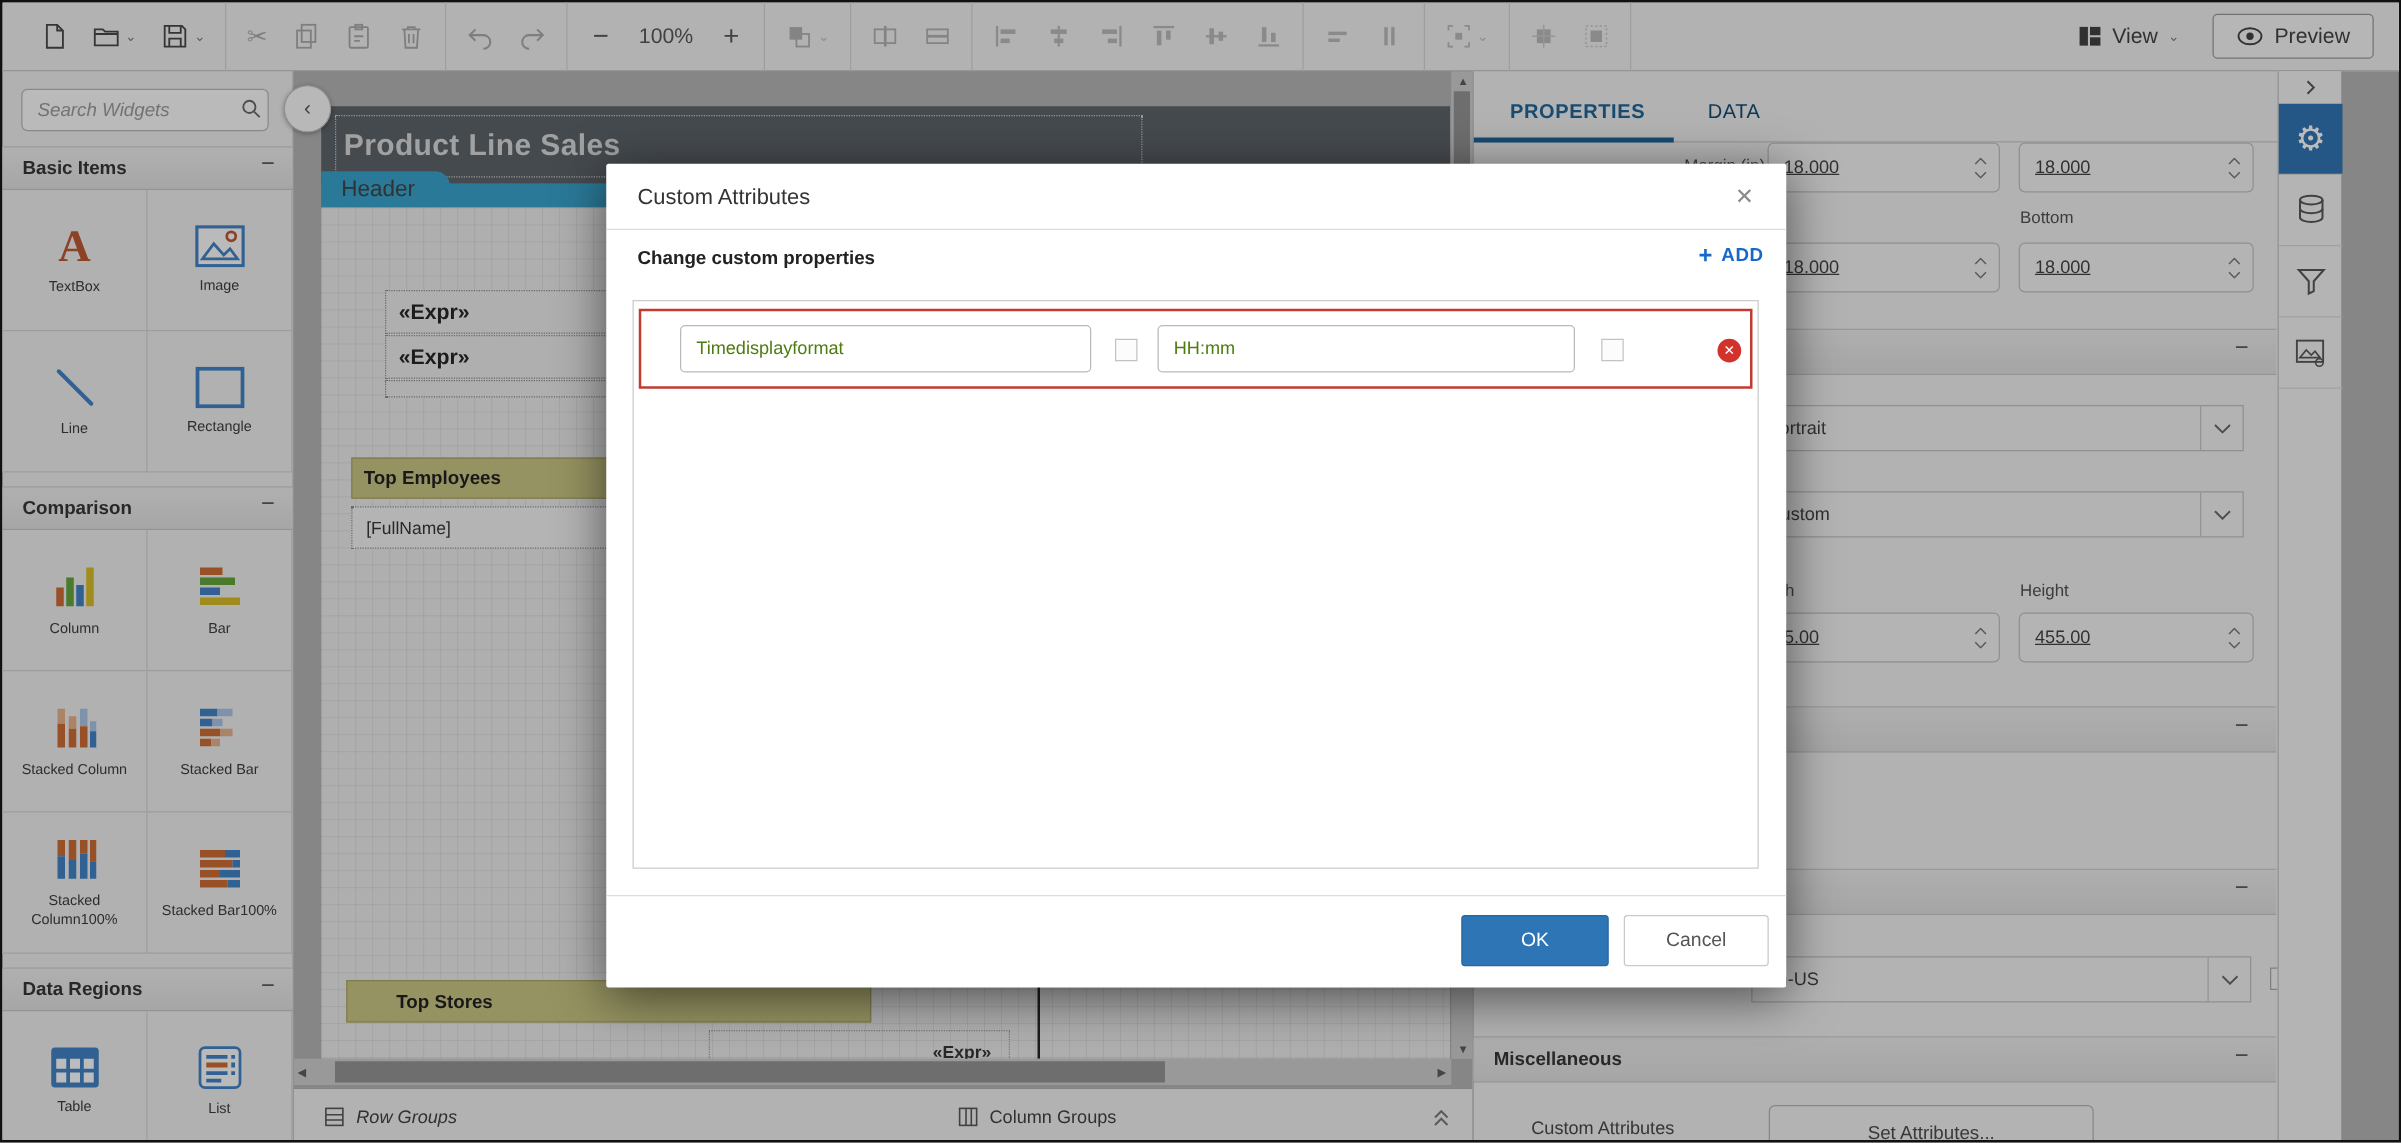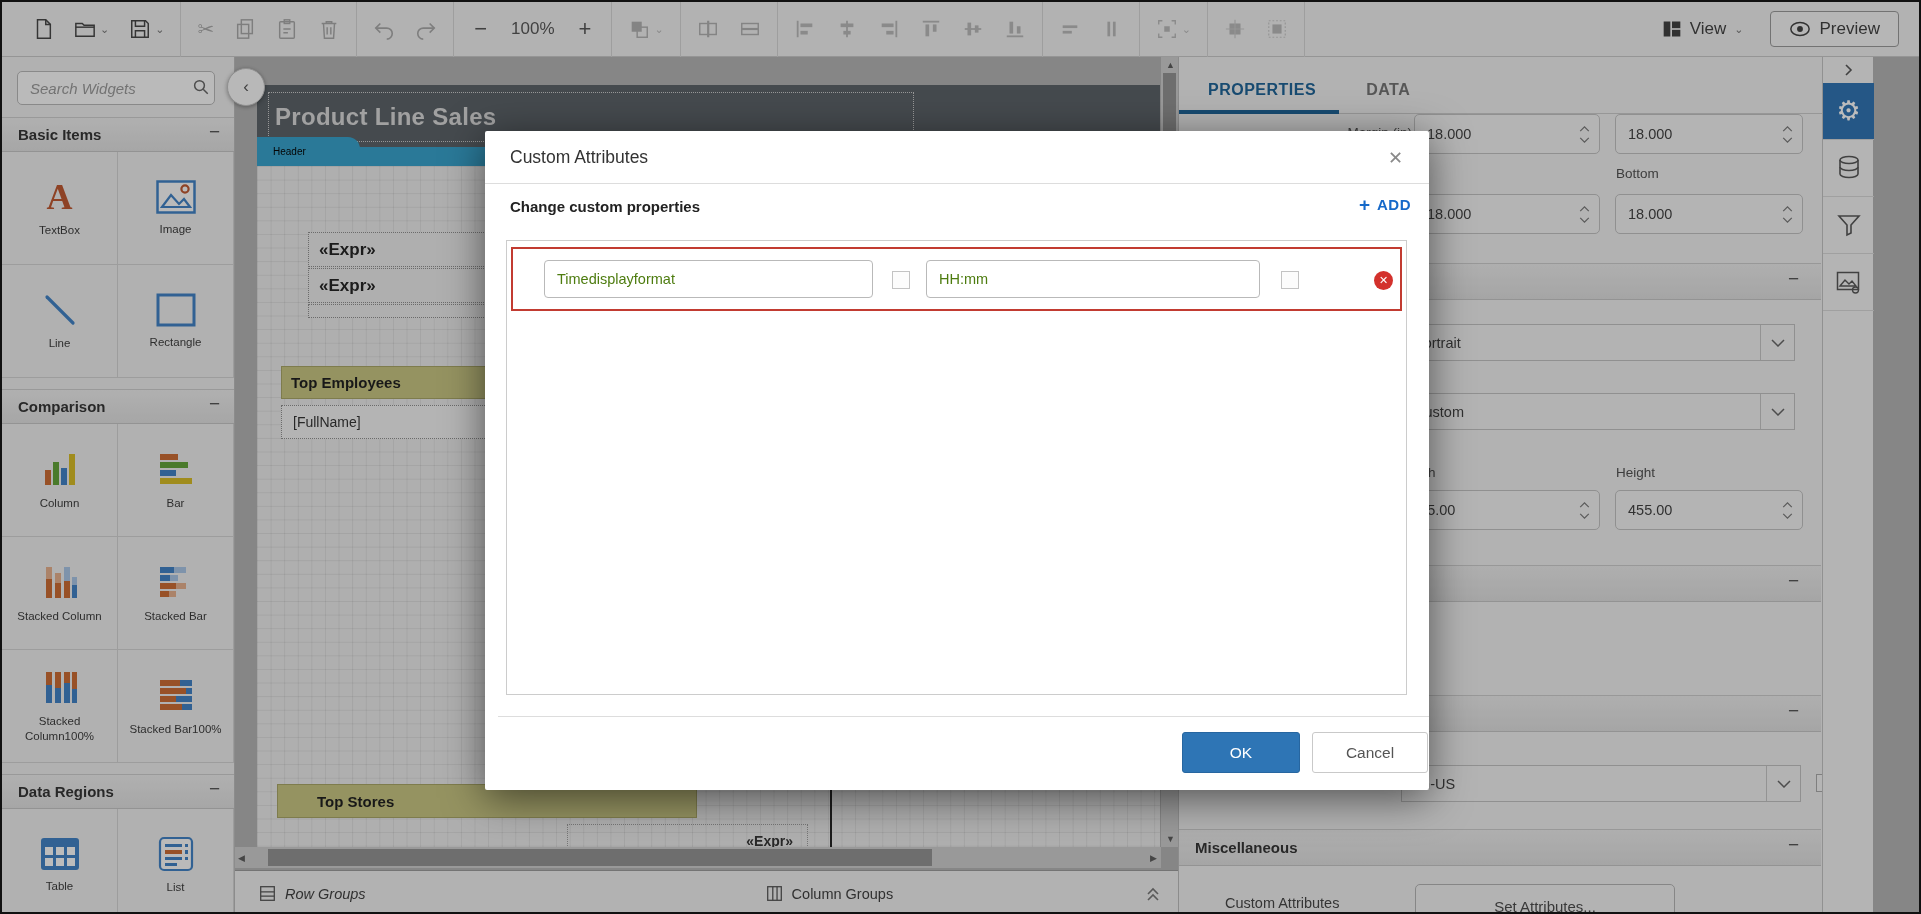--- a/index.html
+++ b/index.html
@@ -30,46 +30,46 @@
   .tile{width:116px;height:113px;border-right:1px solid #d4d4d4;border-bottom:1px solid #d4d4d4;display:flex;flex-direction:column;align-items:center;justify-content:center;gap:8px;cursor:pointer;}
   .tile .lbl{font-size:11.5px;color:#3a3a3a;text-align:center;line-height:1.3;padding:0 4px;}
   .aletter{font-family:"Liberation Serif","DejaVu Serif",serif;font-size:36px;font-weight:bold;color:#c0572e;line-height:1;}
   
   #canvas{position:absolute;left:233px;top:55px;width:943px;height:859px;background:#b5b5b5;overflow:hidden;}
   #collapse-btn{position:absolute;left:225px;top:66px;width:38px;height:38px;border-radius:50%;background:#fafafa;border:1px solid #c2c2c2;box-shadow:0 1px 4px rgba(0,0,0,.35);z-index:6;display:flex;align-items:center;justify-content:center;font-size:17px;color:#555;cursor:pointer;}
   #report-header{position:absolute;left:22px;top:28px;right:18px;height:62px;background:#5a6167;}
   #report-title-box{position:absolute;left:11px;top:7px;width:646px;height:50px;border:1px dotted #cccccc;display:flex;align-items:center;padding-left:6px;}
   #report-title{font-size:24px;font-weight:bold;color:#dadada;letter-spacing:.3px;}
   #blue-band{position:absolute;left:22px;top:90px;right:18px;height:19px;background:#35a3cd;}
-  #header-tab{position:absolute;left:22px;top:80px;width:103px;height:29px;background:#35a3cd;border-radius:0 12px 0 0;display:flex;align-items:center;padding-left:16px;font-size:10px;color:#000000;}
+  #header-tab{position:absolute;left:22px;top:80px;width:103px;height:29px;background:#35a3cd;border-radius:0 12px 0 0;display:flex;align-items:center;padding-left:16px;font-size:18px;color:#404040;}
   #grid-area{position:absolute;left:22px;top:109px;right:18px;bottom:69px;background:#eeeeee;
      background-image:linear-gradient(rgba(0,0,0,.065) 1px,transparent 1px),linear-gradient(90deg,rgba(0,0,0,.065) 1px,transparent 1px);
      background-size:13.6px 13.6px;}
   .expr-box{position:absolute;left:51px;right:0;height:35px;background:#ededed;border:1px dotted #8f8f8f;display:flex;align-items:center;padding-left:10px;font-size:17px;font-weight:bold;color:#222;font-family:"DejaVu Sans",sans-serif;}
   .olive-head{position:absolute;background:#c9c782;border:1px solid #a9a766;display:flex;align-items:center;padding-left:9px;font-size:15px;font-weight:bold;color:#1d1d1d;}
   .data-cell{position:absolute;background:#f4f4f4;border:1px dotted #8f8f8f;display:flex;align-items:center;padding-left:11px;font-size:14px;color:#333;}
   #col-line{position:absolute;left:573px;top:590px;width:1.5px;bottom:0;background:#222;}
   #sales-label{position:absolute;right:30px;top:688px;font-size:12.5px;color:#2e2e2e;}
   
   #vscroll{position:absolute;right:0;top:0;width:17px;bottom:69px;background:#cfcfcf;}
   #vthumb{position:absolute;left:2px;top:16px;width:13px;height:80px;background:#939393;}
   .sarrow{position:absolute;font-size:9px;color:#5a5a5a;}
   #hscroll{position:absolute;left:0;right:17px;bottom:48px;height:21px;background:#cfcfcf;}
   #hthumb{position:absolute;left:33px;top:2px;width:664px;height:17px;background:#939393;}
   #groups-bar{position:absolute;left:0;right:0;bottom:0;height:46px;background:#f2f2f2;border-top:1px solid #9b9b9b;display:flex;align-items:center;font-size:14.5px;color:#3d3d3d;}
   .grp{display:flex;align-items:center;gap:9px;}
   
   #rpanel{position:absolute;left:1176px;top:55px;width:694px;height:859px;background:#f1f1f1;border-left:1px solid #bdbdbd;}
   #rtabs{position:relative;height:57px;border-bottom:1px solid #cccccc;display:flex;align-items:flex-end;gap:50px;padding:0 0 14px 29px;}
   #tab-properties{font-size:16px;font-weight:bold;color:#1d6397;letter-spacing:.5px;cursor:pointer;}
-  #tab-data{font-size:16px;font-weight:bold;color:#737373;letter-spacing:.5px;cursor:pointer;margin-top:36px;}
+  #tab-data{font-size:16px;font-weight:normal;color:#0c4a6e;letter-spacing:.5px;cursor:pointer;margin-top:36px;}
   #tab-underline{position:absolute;left:0;bottom:-1px;width:160px;height:4px;background:#1d6397;}
   .plabel{position:absolute;font-size:13.5px;color:#4f4f4f;}
   .spin{position:absolute;height:40px;border:1px solid #c2c2c2;border-radius:5px;background:#f4f4f4;display:flex;align-items:center;}
-  .spin .val{flex:1;padding-left:12px;font-size:14.5px;color:#3f3f3f;}
+  .spin .val{flex:1;padding-left:12px;font-size:14.5px;color:#3f3f3f;text-decoration:underline;}
   .spin .btns{width:30px;height:100%;display:flex;flex-direction:column;align-items:center;justify-content:center;gap:5px;}
   .ddown{position:absolute;height:37px;border:1px solid #c2c2c2;background:#f3f3f3;display:flex;align-items:center;}
   .ddown .val{flex:1;padding-left:12px;font-size:14.5px;color:#3f3f3f;white-space:nowrap;overflow:hidden;}
   .ddown .dbtn{width:34px;height:100%;border-left:1px solid #c6c6c6;display:flex;align-items:center;justify-content:center;}
   .rsec{position:absolute;left:0;right:51px;height:37px;background:linear-gradient(#ededed,#e0e0e0);border-top:1px solid #cecece;border-bottom:1px solid #c6c6c6;display:flex;align-items:center;padding:0 16px;font-size:15px;font-weight:bold;color:#333;}
   .rsec .minus{position:absolute;right:22px;top:4px;font-size:19px;color:#555;font-weight:normal;}
   .cbox{position:absolute;width:18px;height:18px;border:1px solid #ababab;background:#f6f6f6;}
   #set-attr-btn{position:absolute;left:236px;top:827px;width:260px;height:44px;border:1px solid #b5b5b5;border-radius:5px;background:#f3f3f3;display:flex;align-items:center;justify-content:center;font-size:15px;color:#4a4a4a;cursor:pointer;}
   
   #rstrip{position:absolute;left:643px;top:0;width:51px;height:859px;background:#f4f4f4;border-left:1px solid #c4c4c4;}
@@ -86,21 +86,21 @@
   #add-plus{font-size:19px;font-weight:bold;line-height:1;}
   #add-text{font-size:15px;font-weight:bold;letter-spacing:.5px;}
   #attr-list{position:absolute;left:21px;right:22px;top:109px;height:455px;border:1px solid #ccc;overflow:hidden;}
   #attr-row{position:absolute;left:4px;right:4px;top:6px;height:64px;border:2px solid #c23b31;background:#fff;display:flex;align-items:center;}
   .mod-input{height:38px;border:1px solid #b9b9b9;border-radius:4px;background:#fff;font-size:14.5px;color:#4d7c0f;padding:0 12px;outline:none;}
   #attr-name{position:absolute;left:31px;width:329px;}
   #attr-cb1{position:absolute;left:379px;top:22px;width:18px;height:18px;border:1px solid #c3c3c3;background:#fcfcfc;}
   #attr-value{position:absolute;left:413px;width:334px;}
   #attr-cb2{position:absolute;left:768px;top:22px;width:18px;height:18px;border:1px solid #c3c3c3;background:#fcfcfc;}
   #attr-del{position:absolute;left:861px;top:22px;width:19px;height:19px;border-radius:50%;background:#d3312c;color:#fff;display:flex;align-items:center;justify-content:center;font-size:11px;font-weight:bold;cursor:pointer;}
-  #modal-foot{position:absolute;left:13px;right:0;top:585px;border-top:1px solid #ddd;height:74px;}
+  #modal-foot{position:absolute;left:0;right:0;top:585px;border-top:1px solid #ddd;height:74px;}
   #ok-btn{position:absolute;left:684px;top:15px;width:118px;height:41px;background:#2e75b5;border:1px solid #2766a0;border-radius:3px;color:#fff;font-size:15.5px;display:flex;align-items:center;justify-content:center;cursor:pointer;}
   #cancel-btn{position:absolute;left:814px;top:15px;width:116px;height:41px;background:#fff;border:1px solid #c9c9c9;border-radius:3px;color:#555;font-size:15.5px;display:flex;align-items:center;justify-content:center;cursor:pointer;}
   svg{display:block;}
 </style>
 </head>
 <body>
 
 <div id="app">
 
   <div id="toolbar">

